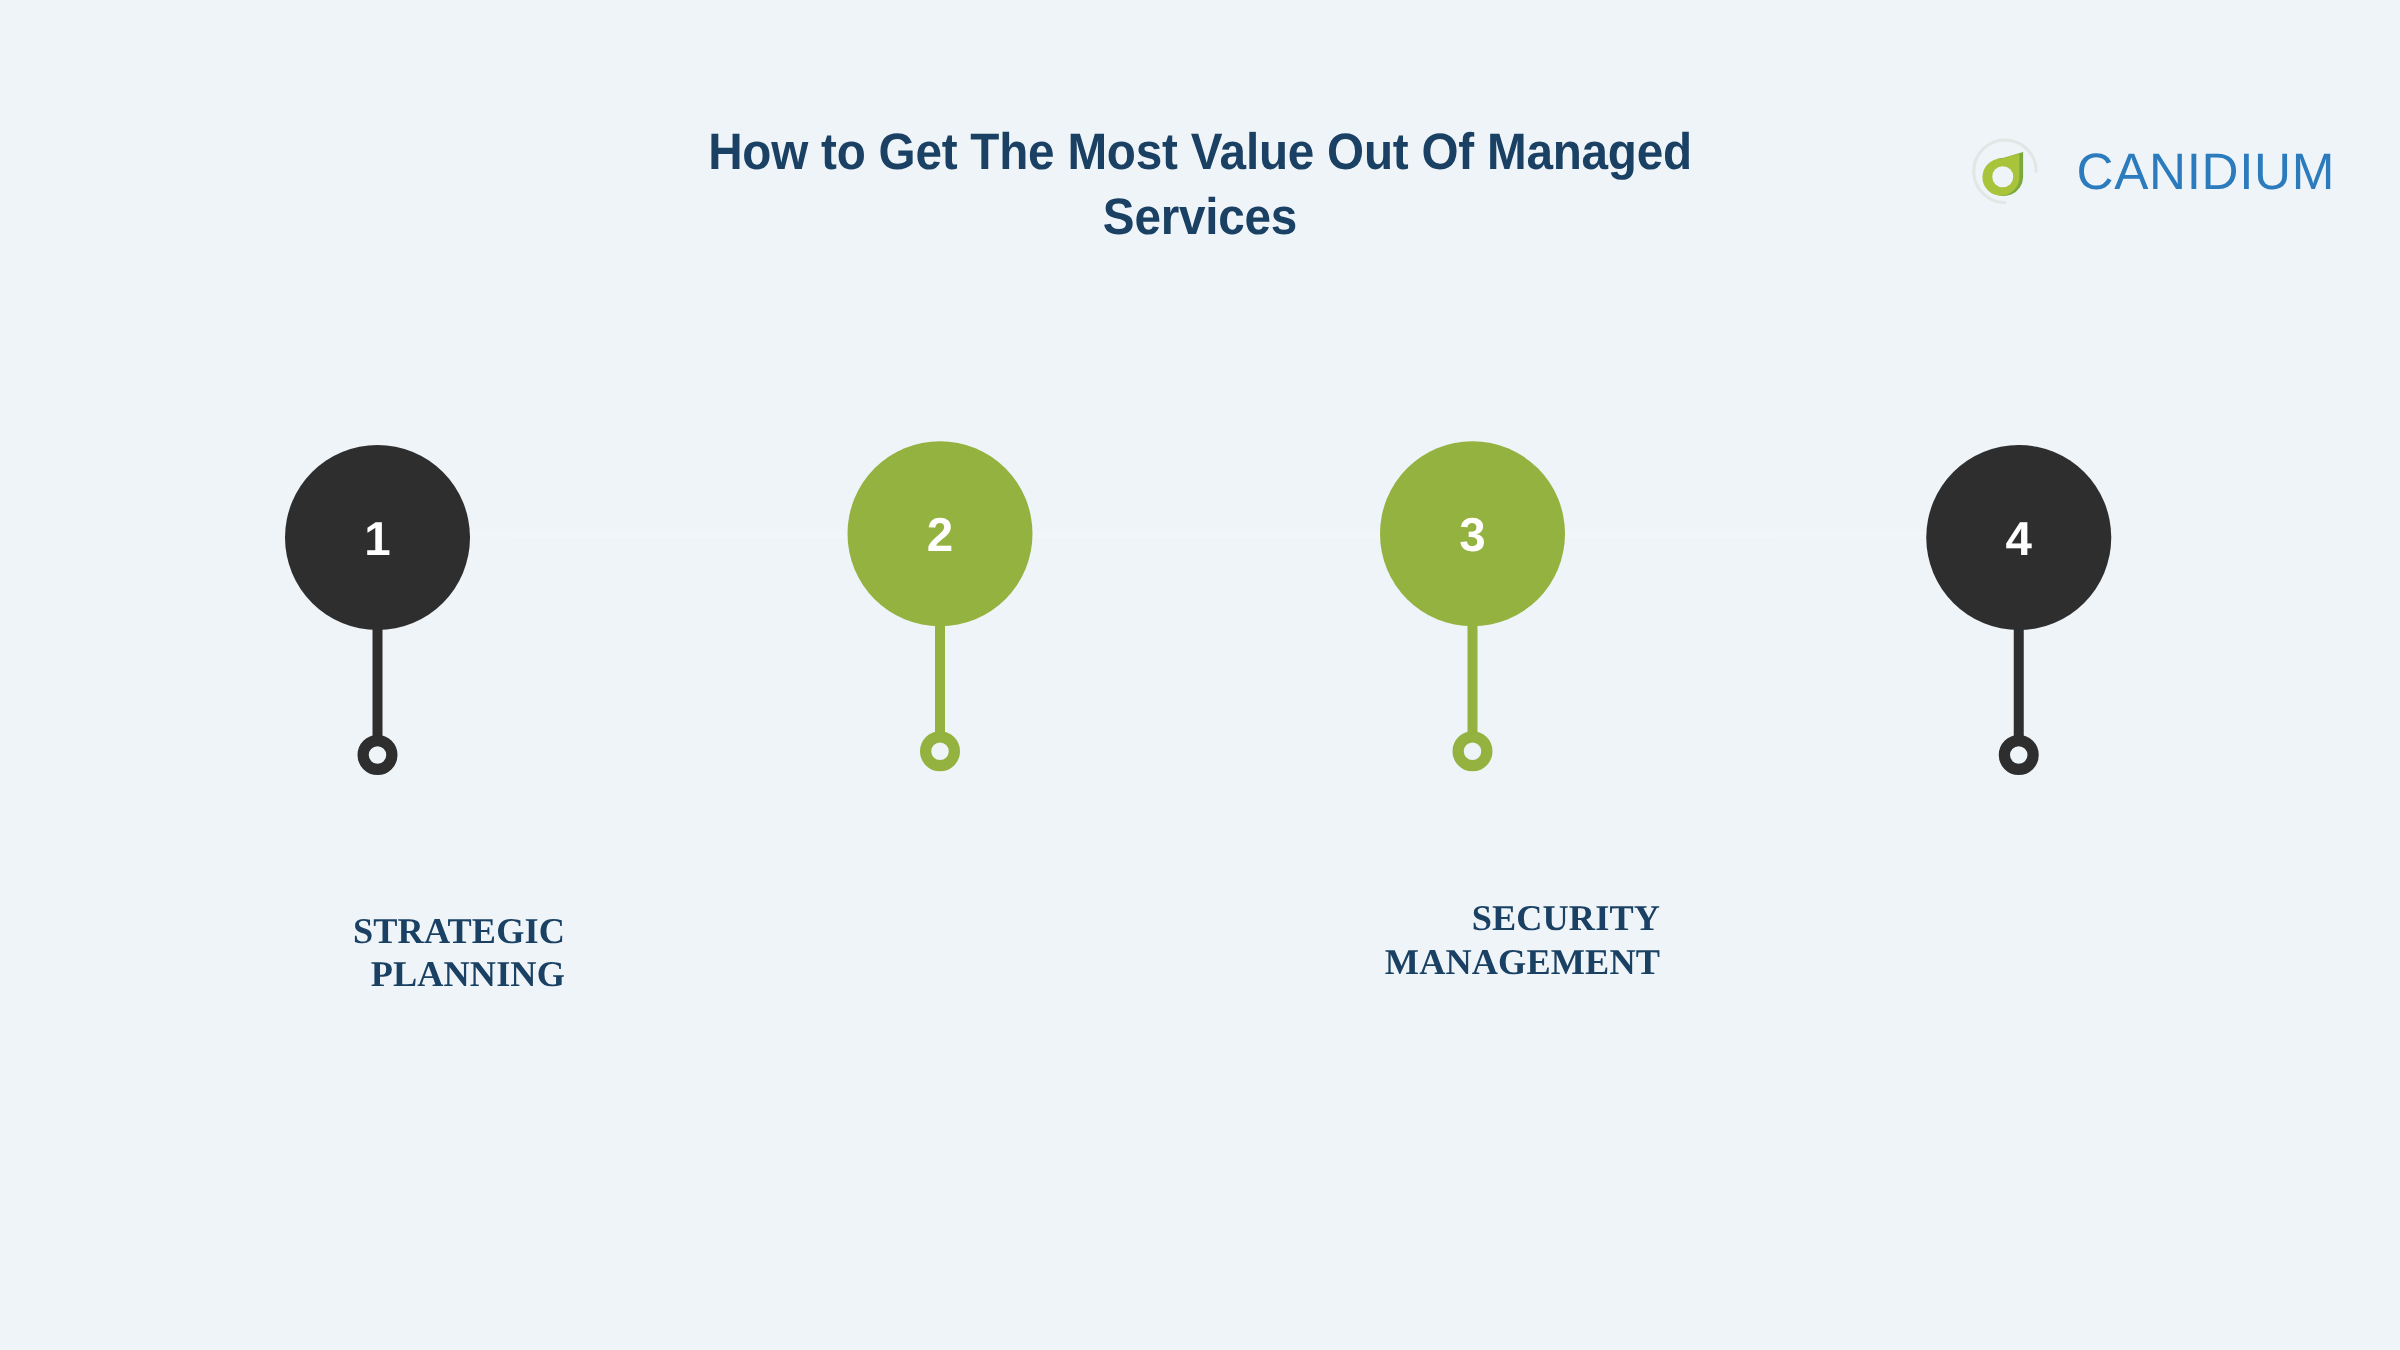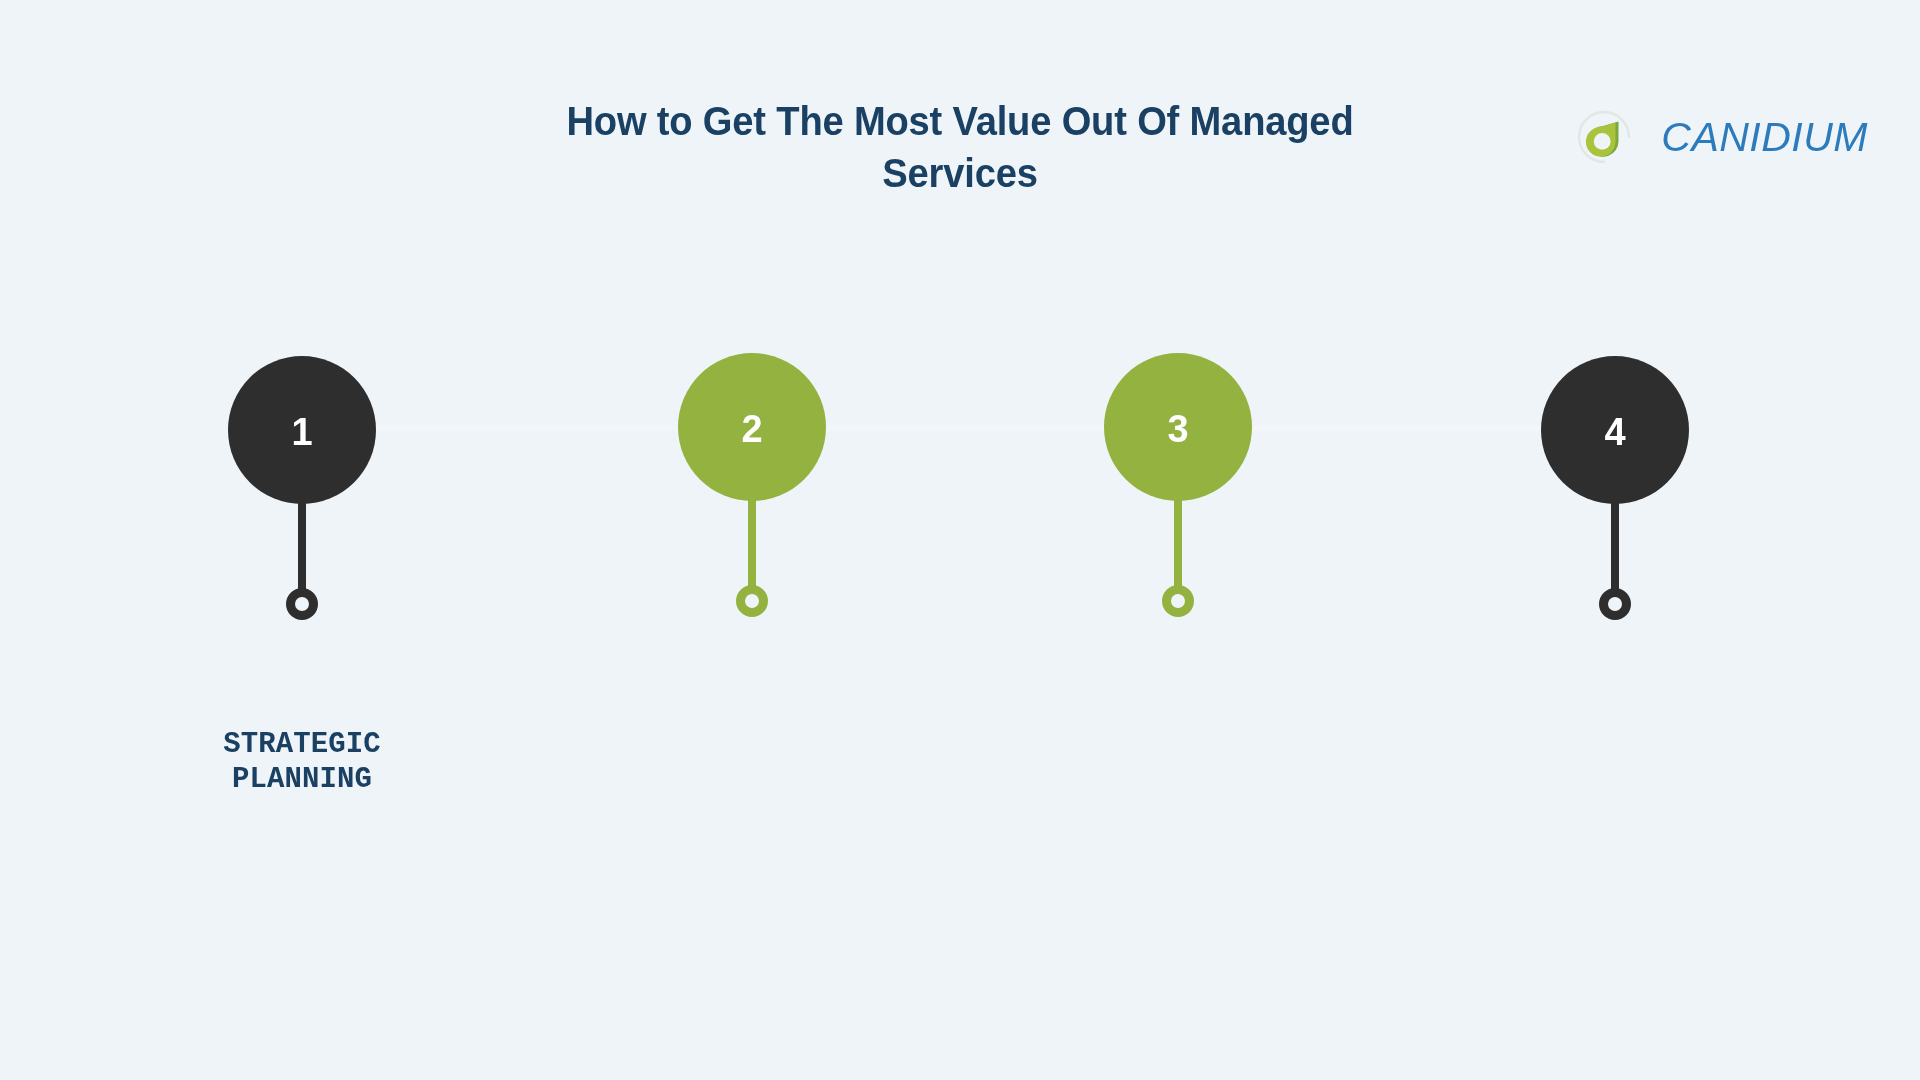--- a/index.html
+++ b/index.html
@@ -40,21 +40,20 @@
   }
 
   
   #brand-logo {
     position: absolute;
     right: 52px;
     top: 108px;
     display: flex;
     align-items: center;
     gap: 28px;
-    font-style: italic;
   }
   #brand-mark {
     width: 58px;
     height: 58px;
     position: relative;
     flex: 0 0 auto;
   }
   #brand-wordmark {
     color: #2b7bbd;
     font-size: 41px;
@@ -130,27 +129,27 @@
     background: #eff4f8;
     pointer-events: auto;
   }
 
   .step-label {
     position: absolute;
     top: 728px;
     left: 50%;
     margin-left: -150px;
     width: 300px;
-    text-align: center;
+    text-align: right;
     color: #1a4163;
     font-weight: 700;
     font-size: 29px;
     line-height: 1.2;
     letter-spacing: 0.1px;
-    font-family: Liberation Mono, monospace;
+    font-family: Liberation Serif, serif;
     pointer-events: auto;
   }
 
   
   .step.raised .step-circle { top: 353px; }
   .step.raised .step-stem   { top: 497px; }
   .step.raised .step-endpoint { top: 585px; }
   .step.raised .step-label  { top: 718px; }
 </style>
 </head>
@@ -191,20 +190,21 @@
         </div>
         <div class="step-stem" style="background: rgb(147, 178, 63);"></div>
         <div class="step-endpoint" style="border-color: rgb(147, 178, 63);"></div>
       </div>
       <div class="step raised" style="left: 1178px;">
         <div class="step-circle" style="background: rgb(147, 178, 63);">
           <span class="step-number">3</span>
         </div>
         <div class="step-stem" style="background: rgb(147, 178, 63);"></div>
         <div class="step-endpoint" style="border-color: rgb(147, 178, 63);"></div>
+        <div class="step-label">SECURITY MANAGEMENT</div>
       </div>
       <div class="step" style="left: 1615px;">
         <div class="step-circle" style="background: rgb(46, 46, 46);">
           <span class="step-number">4</span>
         </div>
         <div class="step-stem" style="background: rgb(46, 46, 46);"></div>
         <div class="step-endpoint" style="border-color: rgb(46, 46, 46);"></div>
       </div>
     </div>
 

